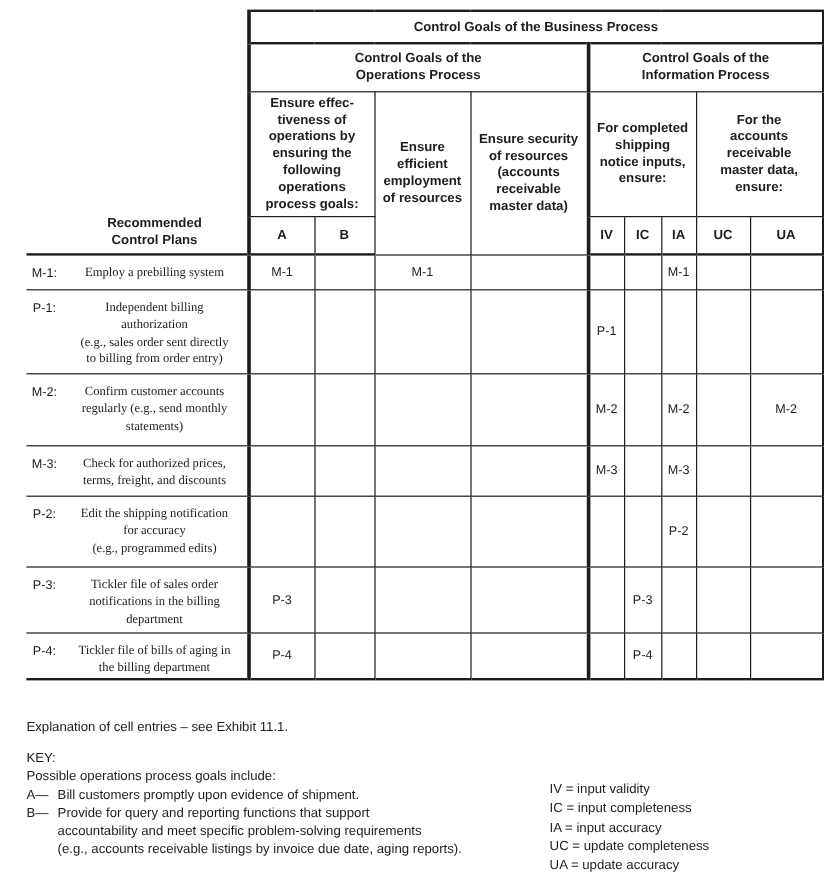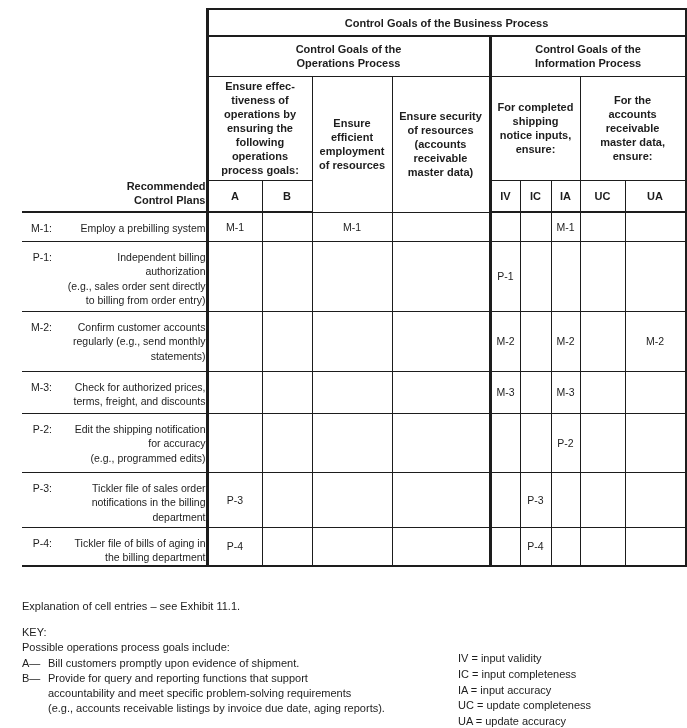--- a/index.html
+++ b/index.html
@@ -37,39 +37,39 @@
 
   
   .cA   { border-left: 3px solid var(--ink); }
   .cDiv { border-left: 3px solid var(--ink); }
   .cR   { border-right: 3px solid var(--ink); }
 
   
   .lbl {
     border: none;
     font-size: 10.5px;
-    text-align: right;
+    text-align: center;
     vertical-align: top;
     line-height: 14.5px;
     color: var(--ink);
   }
   .rcp {
     font-weight: bold;
     font-size: 11px;
     vertical-align: bottom;
     padding: 0 0 4px 30px;
     white-space: pre-line;
     line-height: 13.5px;
   }
   .datarow .lbl { border-bottom: 1.5px solid var(--ink); padding-top: 8px; margin-left: 12px; }
   .lastrow .lbl, .lastrow .m { border-bottom: 2px solid var(--ink); }
 
   .rl { display: flex; }
   .rl .code { flex: 0 0 30px; }
-  .rl .rtext { flex: 1; white-space: pre-line; }
+  .rl .rtext { flex: 1; white-space: pre-line; font-family: Liberation Serif, serif; }
 
   
   .explanation { position: absolute; left: 22px; top: 600px; font-size: 11px; }
   .keyblock { position: absolute; left: 22px; top: 625px; font-size: 11px; line-height: 15.3px; }
   .key-item { display: flex; }
   .key-item .kcode { flex: 0 0 26px; }
   .key-item .ktext { white-space: pre-line; }
   .abbr { position: absolute; left: 458px; top: 651px; font-size: 11px; line-height: 15.8px; }
 </style>
 </head>

